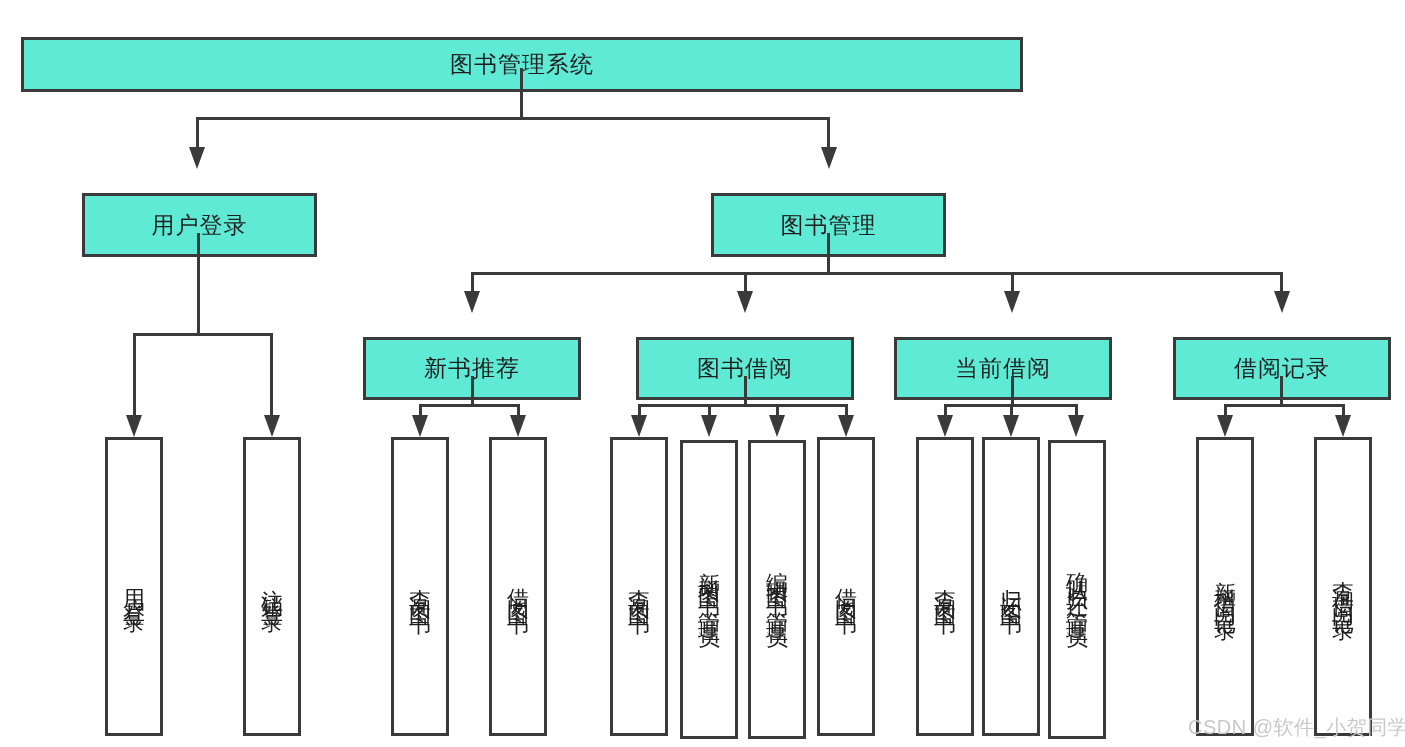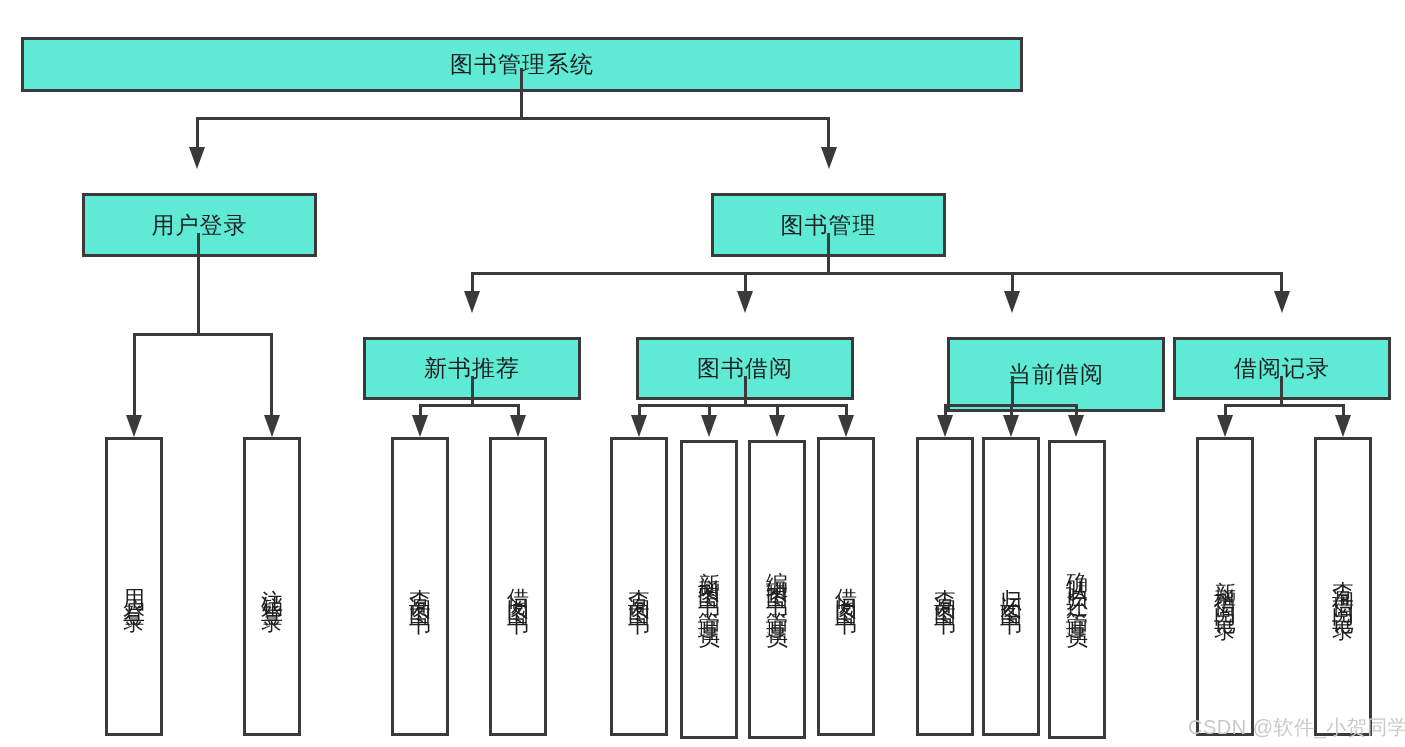--- a/index.html
+++ b/index.html
@@ -102,21 +102,21 @@
   <div class="arrow" style="left:737px;top:291px;"></div>
   <div class="arrow" style="left:1004px;top:291px;"></div>
   <div class="arrow" style="left:1274px;top:291px;"></div>
 
   <div class="box" style="left:636px;top:313px;width:218px;height:63px;">
     <span>图书借阅</span>
   </div>
   <div class="box" style="left:363px;top:313px;width:218px;height:63px;">
     <span>新书推荐</span>
   </div>
-  <div class="box" style="left:947px;top:313px;width:218px;height:75px;">
+  <div class="box" style="left:894px;top:313px;width:218px;height:63px;">
     <span>当前借阅</span>
   </div>
   <div class="box" style="left:1173px;top:313px;width:218px;height:63px;">
     <span>借阅记录</span>
   </div>
 
   <div class="vline" style="left:471px;top:376px;height:30px;"></div>
   <div class="vline" style="left:744px;top:376px;height:30px;"></div>
   <div class="vline" style="left:1011px;top:376px;height:30px;"></div>
   <div class="vline" style="left:1280px;top:376px;height:30px;"></div>

